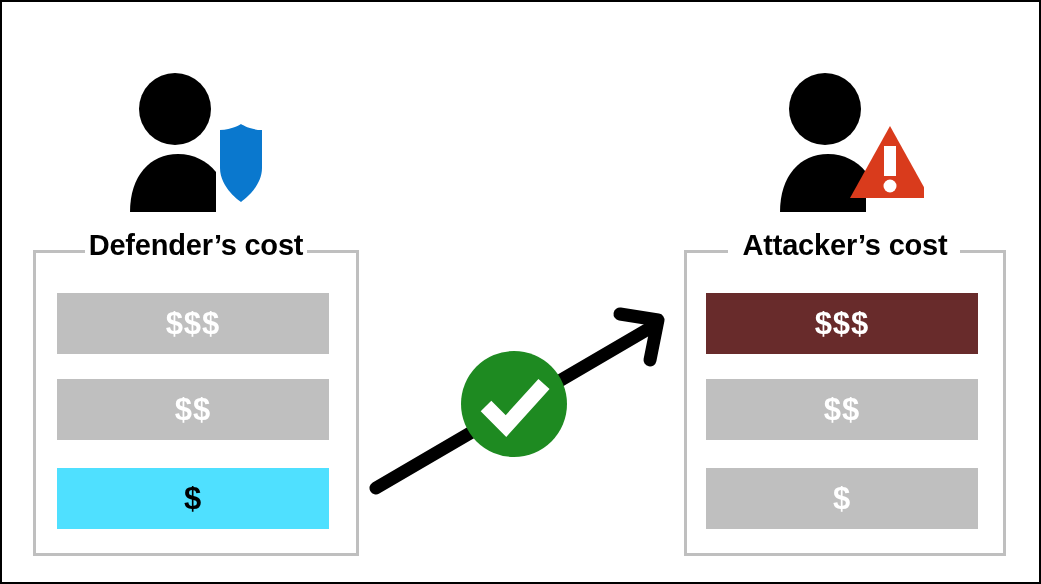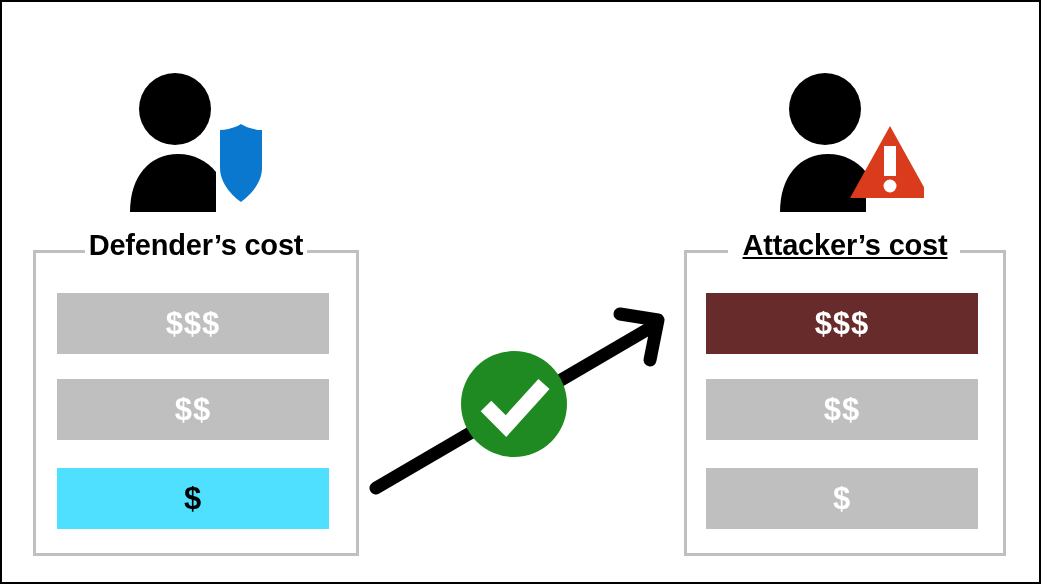--- a/index.html
+++ b/index.html
@@ -90,21 +90,21 @@
   <div>
 
     <svg class="person-icon" style="left:776px; top:70px;" width="146" height="140" viewBox="0 0 146 140">
       <circle cx="47" cy="37" r="36" fill="#000000"></circle>
       <path d="M2 140 C2 104 22 82 50 82 C66 82 79 89 88 100 L88 140 Z" fill="#000000"></path>
       <path d="M112 54 L152 126 L72 126 Z" fill="#D93B1C"></path>
       <rect x="106" y="74" width="12" height="30" fill="#ffffff"></rect>
       <circle cx="112" cy="114" r="6.5" fill="#ffffff"></circle>
     </svg>
 
-    <div class="panel-title" style="left:682px; top:227px; width:322px;text-decoration:underline;">Attacker’s cost</div>
+    <div class="panel-title" style="left:682px; top:227px; width:322px;">Attacker’s cost</div>
 
     <div class="frame-seg" style="left:682px; top:248px; width:44px;  height:3px;"></div>
     <div class="frame-seg" style="left:958px; top:248px; width:46px;  height:3px;"></div>
     <div class="frame-seg" style="left:682px; top:248px; width:3px;   height:306px;"></div>
     <div class="frame-seg" style="left:1001px; top:248px; width:3px;  height:306px;"></div>
     <div class="frame-seg" style="left:682px; top:551px; width:322px; height:3px;"></div>
 
     <div class="bar bar-maroon" style="left:704px; top:291px; width:272px; height:61px;">
       <span>$$$</span>
     </div>

